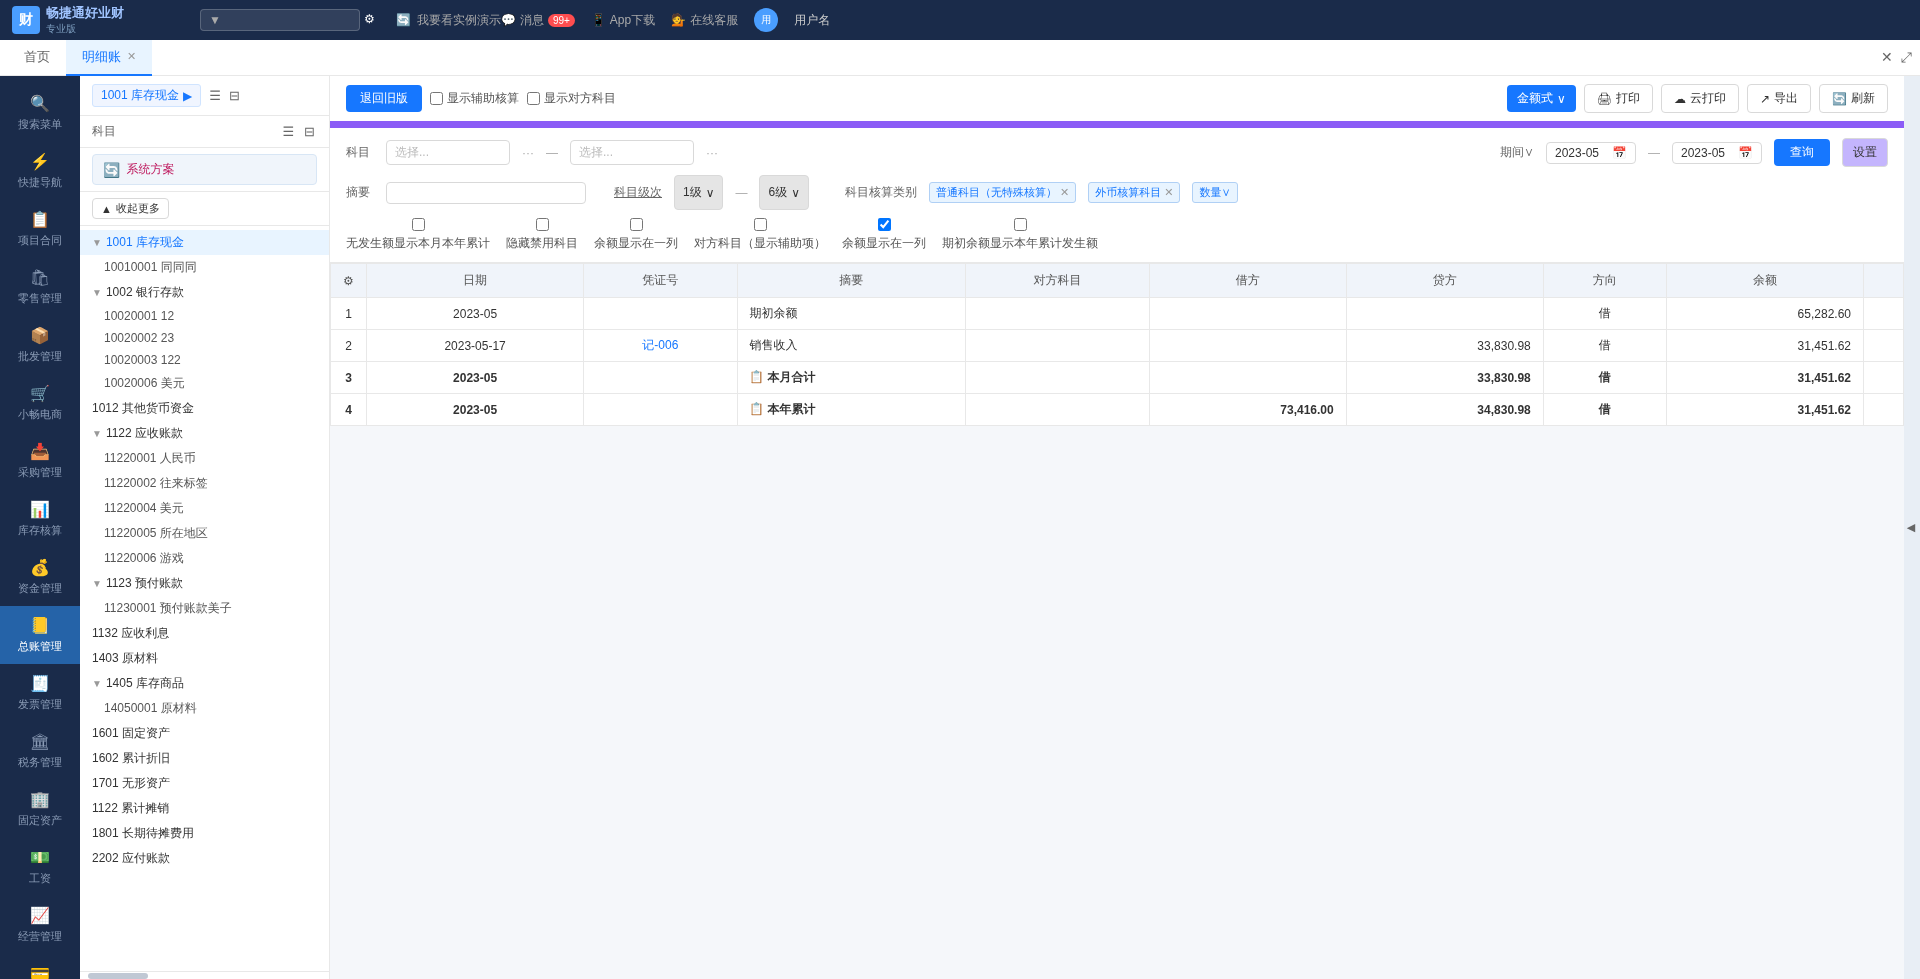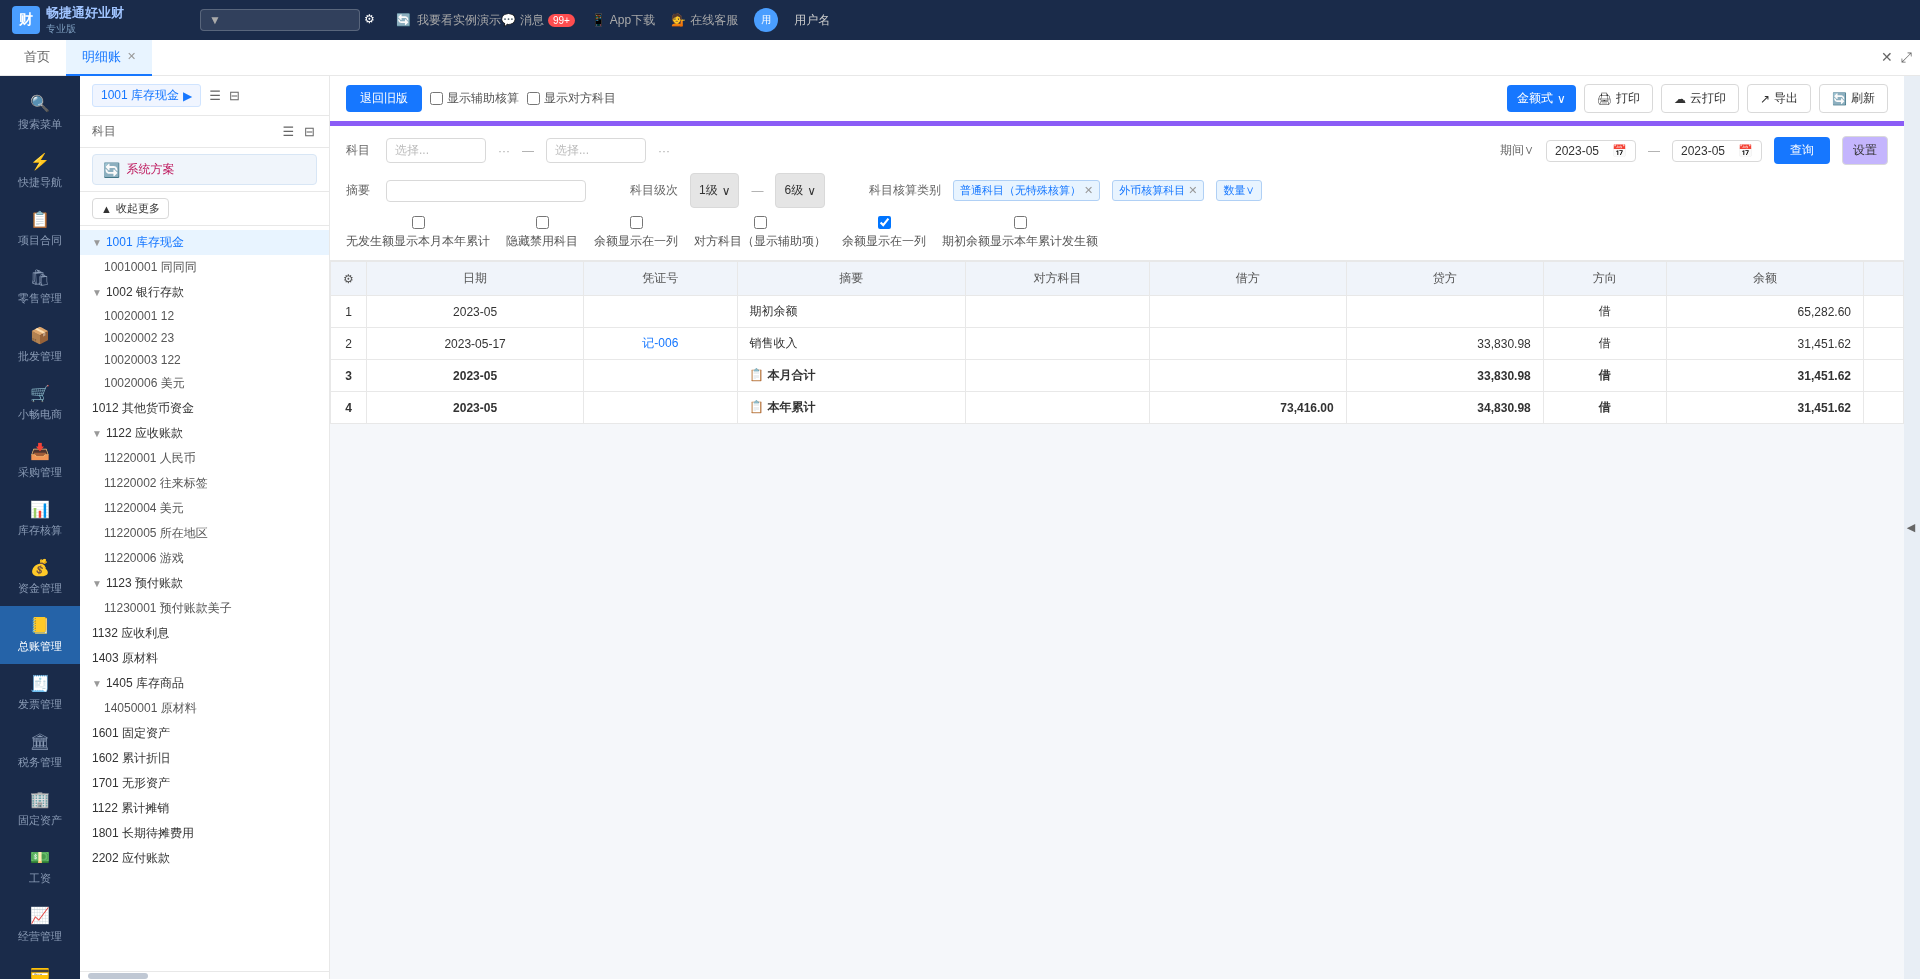--- a/index.html
+++ b/index.html
@@ -48,34 +48,34 @@
     .tree-node { padding: 4px 12px; cursor: pointer; font-size: 12px; color: #333; display: flex; align-items: center; gap: 4px; }
     .tree-node.selected { background: #e8f4ff; color: #1677ff; font-weight: bold; }
     .tree-node.parent { font-weight: 500; }
     .tree-node.child { padding-left: 24px; color: #555; }
     .tree-scrollbar { height: 8px; border-top: 1px solid #e8e8e8; display: flex; align-items: center; padding: 0 8px; }
 
     
     .right-panel { flex: 1; display: flex; flex-direction: column; background: #f5f7fa; overflow: hidden; }
 
     
-    .toolbar { background: #fff; padding: 8px 16px; border-bottom: 5px solid #8b5cf6; display: flex; align-items: center; gap: 8px; flex-wrap: wrap; }
+    .toolbar { background: #fff; padding: 8px 16px; border-bottom: 7px solid #8b5cf6; display: flex; align-items: center; gap: 8px; flex-wrap: wrap; }
     .btn-primary { background: #1677ff; color: #fff; border: none; border-radius: 4px; padding: 5px 14px; cursor: pointer; font-size: 12px; }
     .btn-default { background: #fff; color: #333; border: 1px solid #d9d9d9; border-radius: 4px; padding: 5px 12px; cursor: pointer; font-size: 12px; display: flex; align-items: center; gap: 4px; }
     .checkbox-item { display: flex; align-items: center; gap: 4px; font-size: 12px; color: #555; cursor: pointer; }
     .checkbox-item input { cursor: pointer; }
     .toolbar-right { margin-left: auto; display: flex; align-items: center; gap: 8px; }
     .dropdown-btn { background: #1677ff; color: #fff; border: none; border-radius: 4px; padding: 5px 10px; cursor: pointer; font-size: 12px; display: flex; align-items: center; gap: 4px; }
 
     
     .filter-area { background: #fff; padding: 10px 16px; border-bottom: 1px solid #e8e8e8; }
     .filter-row { display: flex; align-items: center; gap: 12px; margin-bottom: 8px; flex-wrap: wrap; }
     .filter-row:last-child { margin-bottom: 0; }
     .filter-label { color: #666; font-size: 12px; min-width: 28px; }
-    .filter-input { border: 1px solid #d9d9d9; border-radius: 4px; padding: 3px 8px; font-size: 12px; width: 100px; color: #999; }
+    .filter-input { border: 1px solid #d9d9d9; border-radius: 4px; padding: 3px 8px; font-size: 12px; width: 124px; color: #999; }
     .filter-select { border: 1px solid #d9d9d9; border-radius: 4px; padding: 8px 8px; font-size: 12px; display: flex; align-items: center; gap: 4px; cursor: pointer; background: #e5e5e5; }
     .period-label { color: #666; font-size: 12px; text-align: right; }
     .filter-date { border: 1px solid #d9d9d9; border-radius: 4px; padding: 3px 8px; font-size: 12px; width: 90px; }
     .btn-query { background: #1677ff; color: #fff; border: none; border-radius: 4px; padding: 5px 16px; cursor: pointer; font-size: 12px; }
     .btn-setting { background: #c4b5fd; color: #333; border: 1px solid #d9d9d9; border-radius: 4px; padding: 5px 10px; cursor: pointer; font-size: 12px; }
     .filter-tag { background: #e8f4ff; border: 1px solid #b0d0f5; border-radius: 3px; padding: 2px 6px; font-size: 11px; color: #1677ff; display: flex; align-items: center; gap: 3px; }
     .filter-tag-close { color: #999; cursor: pointer; }
 
     .filter-checkboxes { display: flex; gap: 16px; align-items: center; flex-wrap: wrap; }
     .filter-checkbox { display: flex; align-items: center; gap: 4px; font-size: 12px; color: #555; cursor: pointer; flex-direction: column; }
@@ -411,31 +411,31 @@
             <span>2023-05</span>
             <span>📅</span>
           </div>
           <button class="btn-query">查询</button>
           <button class="btn-setting">设置</button>
         </div>
 
         <div class="filter-row">
           <span class="filter-label">摘要</span>
           <input class="filter-input" style="width: 200px;">
-          <span style="margin-left:32px;" class="filter-label">科目级次</span>
+          <span style="margin-left:16px;text-decoration:underline;" class="filter-label">科目级次</span>
           <div class="filter-select">
             <span>1级</span>
             <span>∨</span>
           </div>
           <span style="color:#aaa;">—</span>
           <div class="filter-select">
             <span>6级</span>
             <span>∨</span>
           </div>
-          <span style="margin-left:32px;" class="filter-label">科目核算类别</span>
+          <span style="margin-left:24px;" class="filter-label">科目核算类别</span>
           <div class="filter-tag">
             <span>普通科目（无特殊核算）</span>
             <span class="filter-tag-close">✕</span>
           </div>
           <div class="filter-tag">
             <span>外币核算科目</span>
             <span class="filter-tag-close">✕</span>
           </div>
           <div class="filter-tag">
             <span>数量∨</span>

